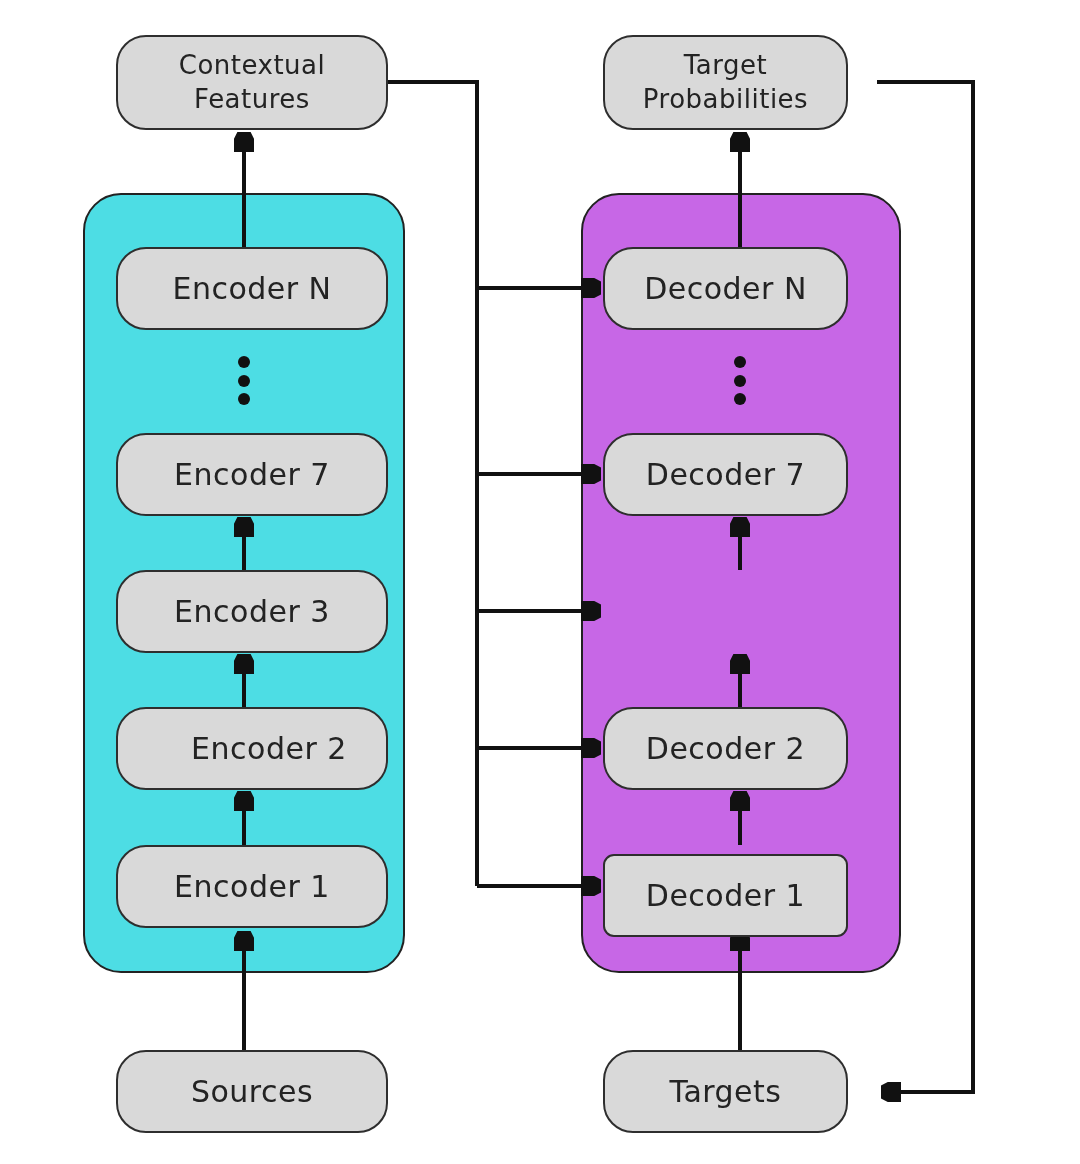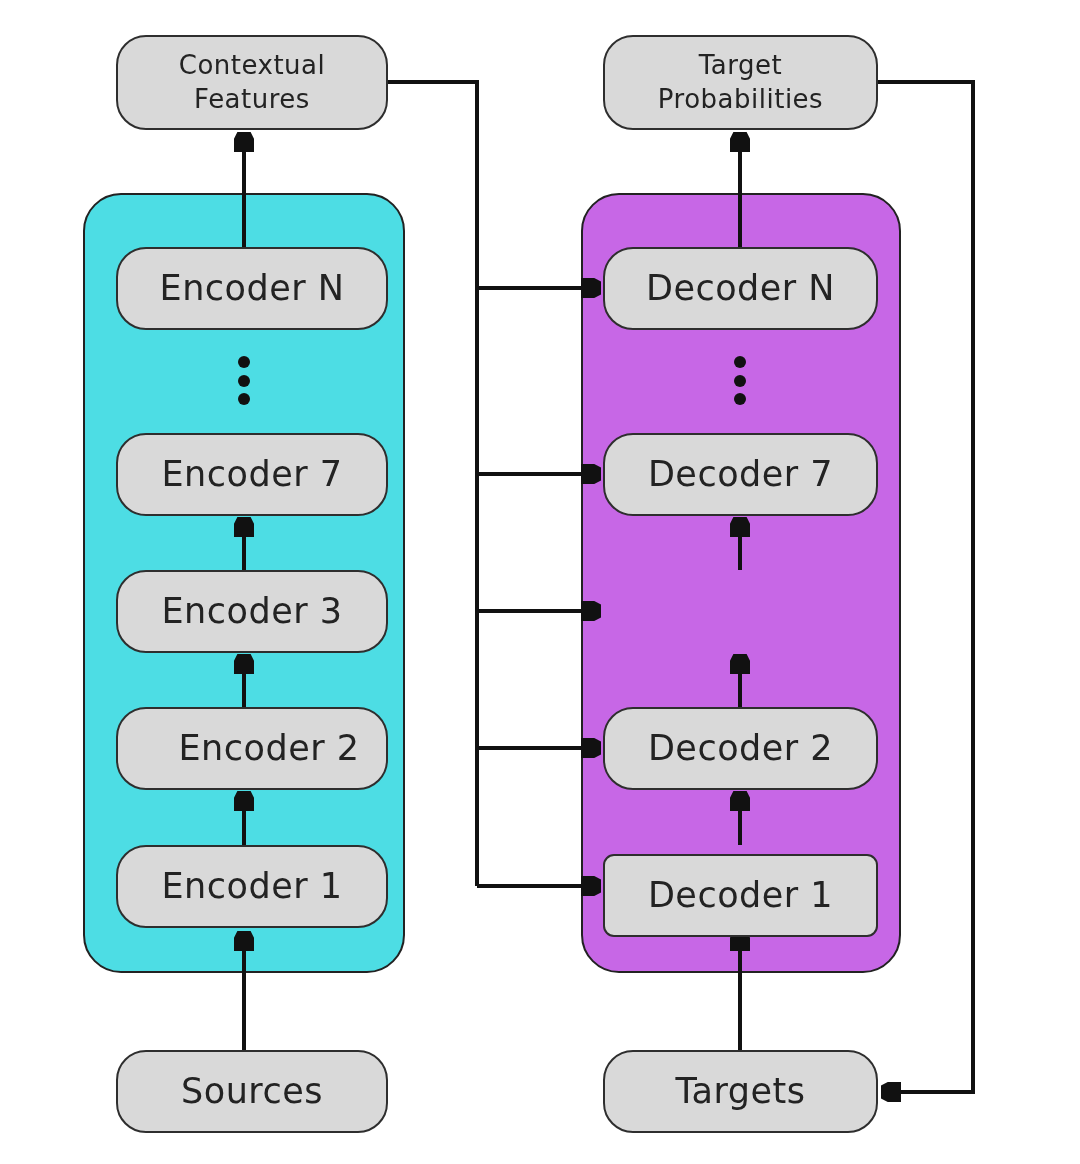--- a/index.html
+++ b/index.html
@@ -46,29 +46,29 @@
     position: absolute;
     background: #d9d9d9;
     border: 2.5px solid #2e2e2e;
     border-radius: 30px;
     box-sizing: border-box;
     display: flex;
     align-items: center;
     justify-content: center;
     text-align: center;
     color: #232323;
-    font-size: 35px;
+    font-size: 30px;
     letter-spacing: 0.5px;
     line-height: 1.3;
     white-space: pre-line;
     z-index: 10;
   }
   .node.two-line { font-size: 26px; }
   .enc-col { left: 116px; width: 272px; }
-  .dec-col { left: 603px; width: 275px; }
+  .dec-col { left: 603px; width: 245px; }
   .h-node { height: 83px; }
   .h-top  { height: 95px; }
 </style>
 </head>
 <body>
 
 <div id="canvas">
 
   <div id="encoder-container" class="stack-container"></div>
   <div id="decoder-container" class="stack-container"></div>

